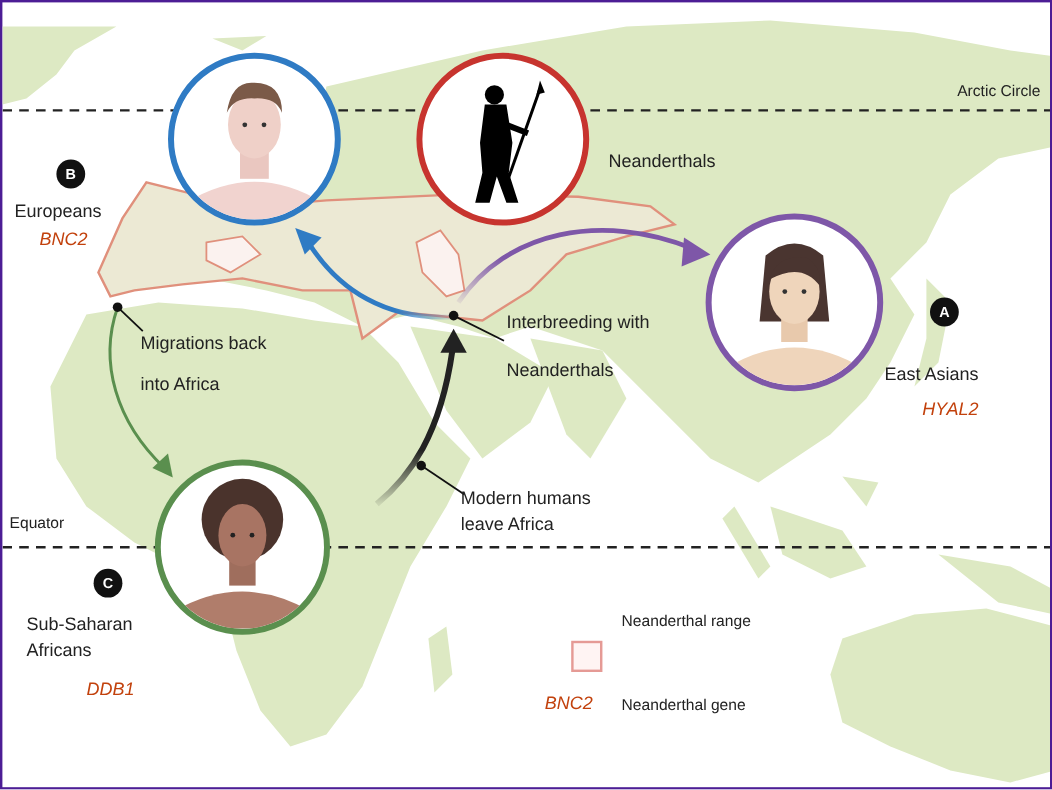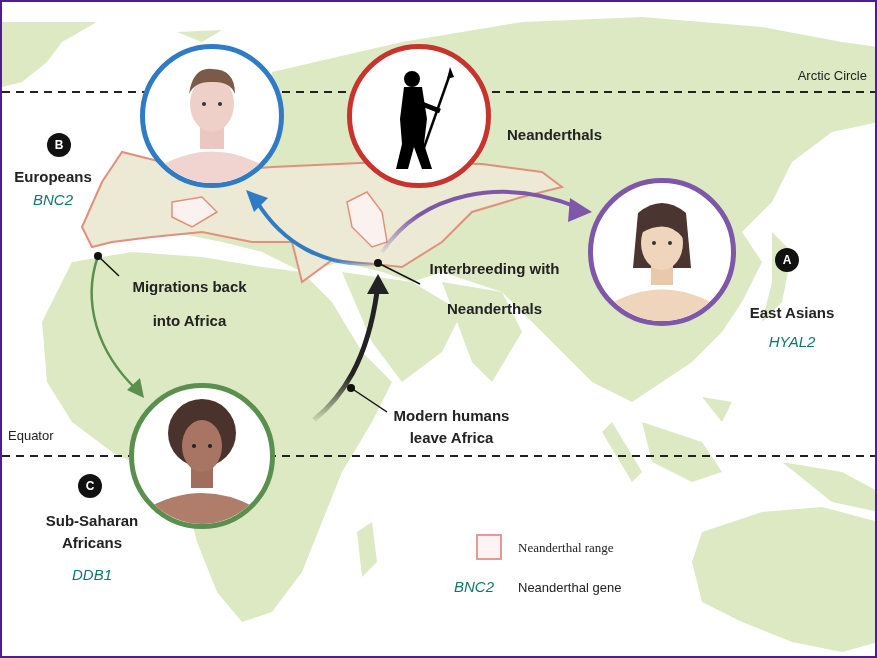--- a/index.html
+++ b/index.html
@@ -1,20 +1,20 @@
 <!DOCTYPE html>
 <html><head>
 <meta charset="utf-8">
 <style>
   html,body{margin:0;padding:0;background:#fff;}
   #stage{position:relative;width:877px;height:658px;overflow:hidden;background:#fff;
     font-family:"Liberation Sans",sans-serif;box-sizing:border-box;border:2px solid #4c1d95;}
   svg.map{position:absolute;left:0;top:0;}
-  .lbl{position:absolute;color:#222;font-weight:bold;font-size:15px;text-align:center;line-height:21px;}
-  .gene{position:absolute;color:#0f766e;font-style:italic;font-size:15px;text-align:center;line-height:22px;}
+  .lbl{position:absolute;color:#222;font-weight:normal;font-size:15px;text-align:left;line-height:21px;}
+  .gene{position:absolute;color:#c2410c;font-style:italic;font-size:15px;text-align:center;line-height:22px;}
   .plain{position:absolute;color:#222;font-size:13px;}
   .badge{position:absolute;width:24px;height:24px;border-radius:50%;background:#111;color:#fff;
     font-weight:bold;font-size:12px;text-align:center;line-height:24px;}
   .portrait{position:absolute;border-radius:50%;background:#fff;box-sizing:border-box;overflow:hidden;}
   .legend-swatch{position:absolute;width:26px;height:26px;border:2px solid #e59a95;background:#fff4f3;box-sizing:border-box;}
 </style>
 </head>
 <body>
 
 <div id="stage">
@@ -151,16 +151,16 @@
   <div class="lbl" style="left:115px;top:274px;width:145px;">Migrations back</div>
   <div class="lbl" style="left:115px;top:308px;width:145px;">into Africa</div>
 
   <div class="lbl" style="left:420px;top:256px;width:145px;">Interbreeding with</div>
   <div class="lbl" style="left:420px;top:296px;width:145px;">Neanderthals</div>
 
   <div class="lbl" style="left:382px;top:403px;width:135px;">Modern humans</div>
   <div class="lbl" style="left:382px;top:425px;width:135px;">leave Africa</div>
 
   <div class="legend-swatch" style="left:474px;top:532px;"></div>
-  <div class="plain" style="left:516px;top:538px;font-family:Liberation Serif, serif;">Neanderthal range</div>
+  <div class="plain" style="left:516px;top:508px;">Neanderthal range</div>
   <div class="gene" style="left:452px;top:574px;">BNC2</div>
   <div class="plain" style="left:516px;top:578px;">Neanderthal gene</div>
 </div>
 
 </body></html>

